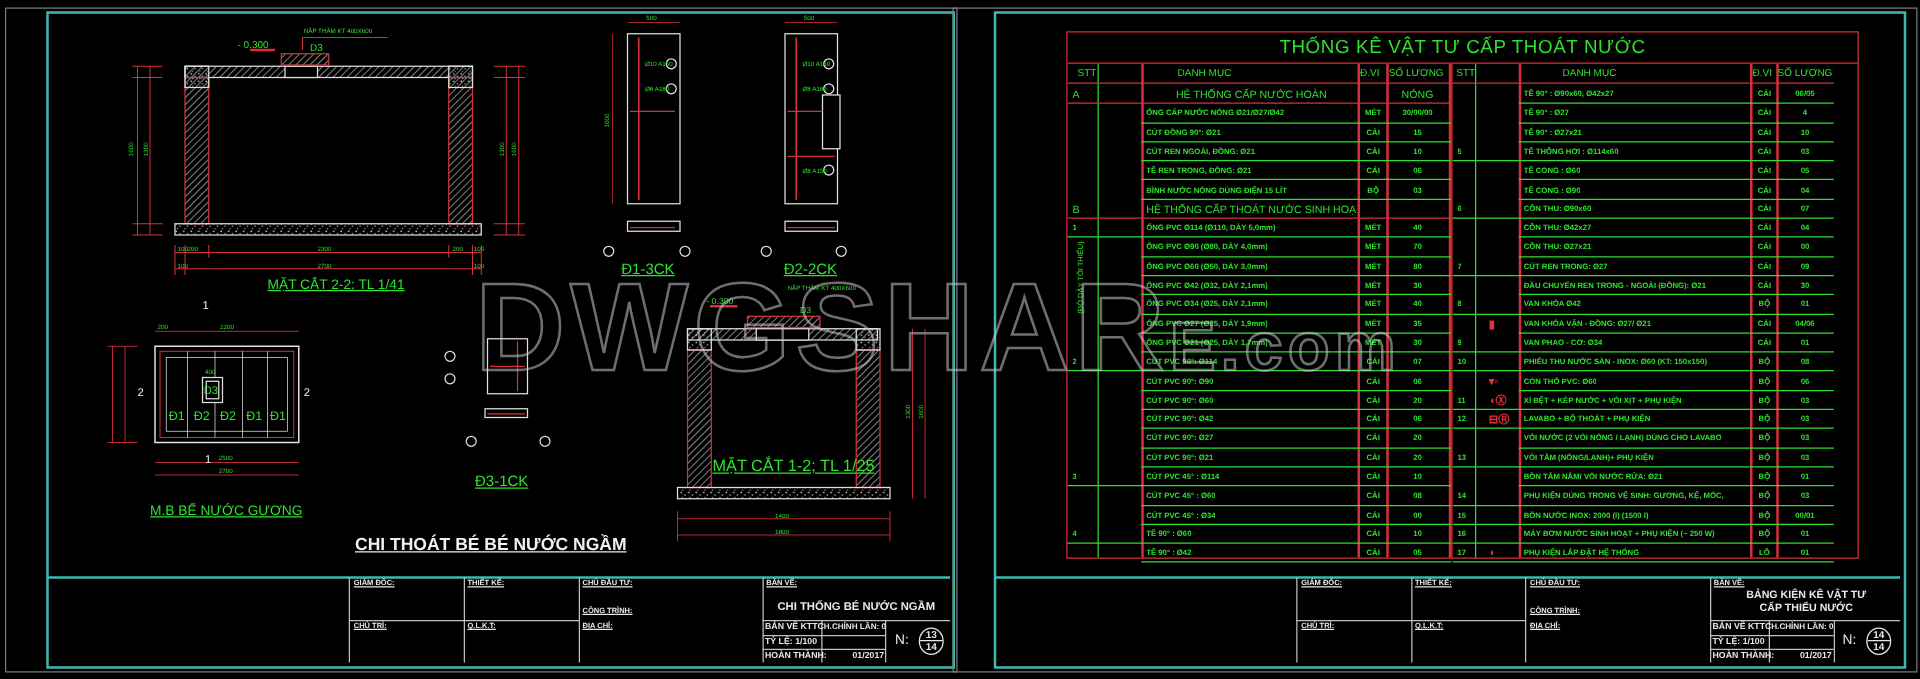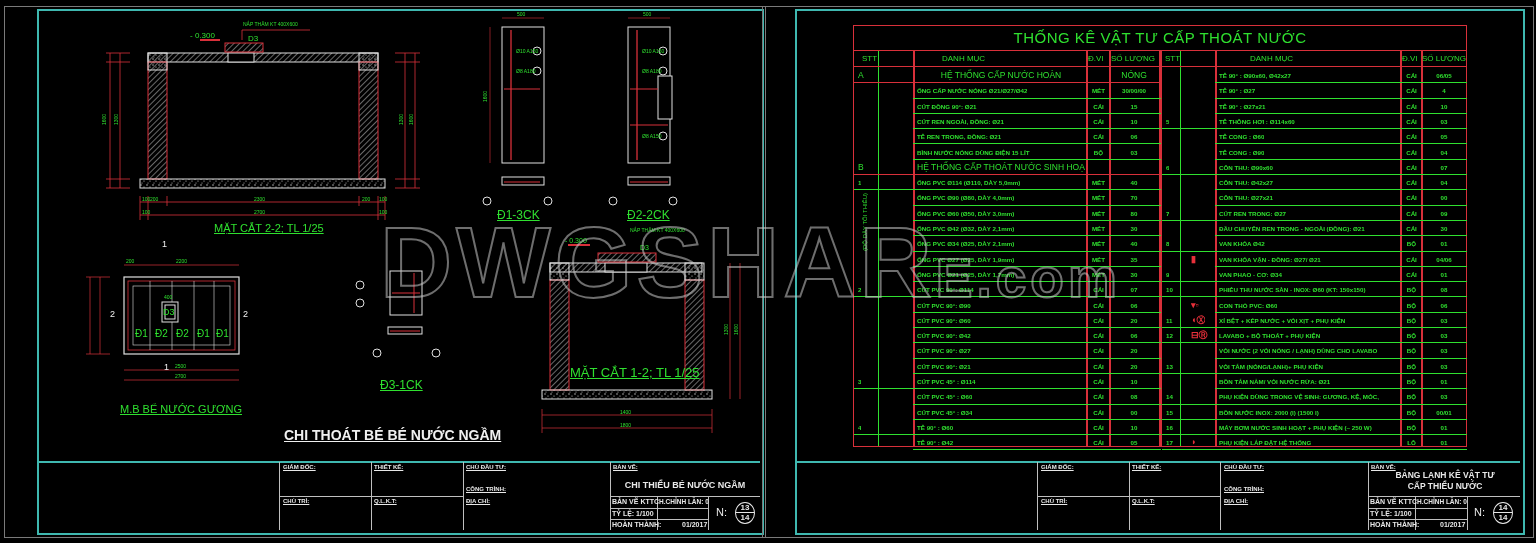--- a/index.html
+++ b/index.html
@@ -8,21 +8,21 @@
   .sheet-outer{position:absolute;border:1px solid #7a7a7a;}
   .sheet-inner{position:absolute;border:2px solid #3fb8b0;}
   .tb-line{position:absolute;background:#bfbfbf;}
   .tb-lbl{position:absolute;color:#e8e8e8;font-size:6px;font-weight:bold;text-decoration:underline;white-space:nowrap;}
   .tb-txt{position:absolute;color:#e8e8e8;font-size:7px;font-weight:bold;white-space:nowrap;}
   .tb-title{position:absolute;color:#e8e8e8;font-size:9px;font-weight:bold;text-align:center;white-space:nowrap;}
   .sheet-no{position:absolute;width:18px;height:20px;border:1.5px solid #e8e8e8;border-radius:50%;color:#e8e8e8;font-size:8px;font-weight:bold;text-align:center;line-height:9px;}
   .sheet-no .num{display:block;border-bottom:1px solid #e8e8e8;}
   .n-lbl{position:absolute;color:#e8e8e8;font-size:11px;}
   
-  .stat-table{position:absolute;left:853px;top:25px;width:612px;height:420px;border:1.5px solid #d8303a;}
+  .stat-table{position:absolute;left:853px;top:25px;width:612px;height:420px;border:1.5px solid #d8303a;padding-left:20px;}
   .stat-title{position:absolute;left:0;right:0;top:0;height:24px;text-align:center;font-size:15px;line-height:24px;color:#2fe02f;border-bottom:1.5px solid #d8303a;letter-spacing:0.5px;}
   .half{position:absolute;top:25px;bottom:0;}
   .col-v{position:absolute;top:0;bottom:0;width:1.5px;background:#d8303a;}
   .row{position:absolute;height:15.3px;left:0;right:0;}
   .row .hl{position:absolute;left:0;right:0;bottom:0;height:1px;background:#2fe02f;}
   .cell{position:absolute;top:0;height:100%;line-height:15px;font-size:6.2px;font-weight:bold;white-space:nowrap;overflow:hidden;color:#2fe02f;}
   .hdr .cell{font-size:8px;font-weight:normal;}
   .sec .cell{font-size:8.5px;font-weight:normal;}
   .center{text-align:center;}
   
@@ -97,21 +97,21 @@
     <text x="62" y="191">100</text>
       <text x="70" y="191">200</text>
       <text x="174" y="191">2300</text>
       <text x="282" y="191">200</text>
       <text x="299" y="191">100</text>
     <text x="62" y="204">100</text>
       <text x="174" y="204">2700</text>
       <text x="299" y="204">100</text>
   </g>
 </svg>
-<div class="dwg-title" style="left:214px;top:222px;">MẶT CẮT 2-2; TL 1/25</div>
+<div class="dwg-title" style="left:214px;top:222px;">MẶT CẮT 2-2; TL 1/41</div>
 
 <svg class="abs" style="left:80px;top:235px;" width="170" height="150" viewBox="0 0 170 150">
   <rect x="44" y="42" width="115" height="77" fill="none" stroke="#e0e0e0" stroke-width="1.2"></rect>
   <rect x="48" y="46" width="107" height="69" fill="none" stroke="#d8303a" stroke-width="0.8"></rect>
   <rect x="53" y="51" width="97" height="59" fill="none" stroke="#e0e0e0" stroke-width="0.6"></rect>
   <g stroke="#e0e0e0" stroke-width="0.6">
     <line x1="70" y1="46" x2="70" y2="115"></line>
       <line x1="92" y1="46" x2="92" y2="115"></line>
       <line x1="114" y1="46" x2="114" y2="115"></line>
       <line x1="134" y1="46" x2="134" y2="115"></line>
@@ -247,21 +247,21 @@
 <div class="tb-line" style="left:610px;top:508px;width:98px;height:1px;"></div>
 <div class="tb-line" style="left:610px;top:519px;width:98px;height:1px;"></div>
 <div class="tb-lbl" style="left:283px;top:464px;">GIÁM ĐỐC:</div>
 <div class="tb-lbl" style="left:374px;top:464px;">THIẾT KẾ:</div>
 <div class="tb-lbl" style="left:466px;top:464px;">CHỦ ĐẦU TƯ:</div>
 <div class="tb-lbl" style="left:466px;top:486px;">CÔNG TRÌNH:</div>
 <div class="tb-lbl" style="left:283px;top:498px;">CHỦ TRÌ:</div>
 <div class="tb-lbl" style="left:374px;top:498px;">Q.L.K.T:</div>
 <div class="tb-lbl" style="left:466px;top:498px;">ĐỊA CHỈ:</div>
 <div class="tb-lbl" style="left:613px;top:464px;">BẢN VẼ:</div>
-<div class="tb-title" style="left:612px;top:480px;width:146px;">CHI THIỂU BÉ NƯỚC NGẦM</div>
+<div class="tb-title" style="left:612px;top:480px;width:146px;">CHI THỐNG BÉ NƯỚC NGẦM</div>
 <div class="tb-txt" style="left:612px;top:498px;">BẢN VẼ KTTC</div>
 <div class="tb-txt" style="left:659px;top:498px;font-size:6.5px;">H.CHỈNH LẦN: 0</div>
 <div class="tb-txt" style="left:612px;top:510px;">TỶ LỆ: 1/100</div>
 <div class="tb-txt" style="left:612px;top:521px;">HOÀN THÀNH:</div>
 <div class="tb-txt" style="left:682px;top:521px;">01/2017</div>
 <div class="n-lbl" style="left:716px;top:506px;">N:</div>
 <div class="sheet-no" style="left:735px;top:502px;">
   <span class="num">13</span>
   <span>14</span>
 </div>
@@ -672,21 +672,21 @@
 <div class="tb-line" style="left:1368px;top:508px;width:99px;height:1px;"></div>
 <div class="tb-line" style="left:1368px;top:519px;width:99px;height:1px;"></div>
 <div class="tb-lbl" style="left:1041px;top:464px;">GIÁM ĐỐC:</div>
 <div class="tb-lbl" style="left:1132px;top:464px;">THIẾT KẾ:</div>
 <div class="tb-lbl" style="left:1224px;top:464px;">CHỦ ĐẦU TƯ:</div>
 <div class="tb-lbl" style="left:1224px;top:486px;">CÔNG TRÌNH:</div>
 <div class="tb-lbl" style="left:1041px;top:498px;">CHỦ TRÌ:</div>
 <div class="tb-lbl" style="left:1132px;top:498px;">Q.L.K.T:</div>
 <div class="tb-lbl" style="left:1224px;top:498px;">ĐỊA CHỈ:</div>
 <div class="tb-lbl" style="left:1371px;top:464px;">BẢN VẼ:</div>
-<div class="tb-title" style="left:1370px;top:470px;width:150px;font-size:8.5px;">BẢNG LẠNH KÊ VẬT TƯ</div>
+<div class="tb-title" style="left:1370px;top:470px;width:150px;font-size:8.5px;">BẢNG KIỆN KÊ VẬT TƯ</div>
 <div class="tb-title" style="left:1370px;top:481px;width:150px;font-size:8.5px;">CẤP THIỂU NƯỚC</div>
 <div class="tb-txt" style="left:1370px;top:498px;">BẢN VẼ KTTC</div>
 <div class="tb-txt" style="left:1417px;top:498px;font-size:6.5px;">H.CHỈNH LẦN: 0</div>
 <div class="tb-txt" style="left:1370px;top:510px;">TỶ LỆ: 1/100</div>
 <div class="tb-txt" style="left:1370px;top:521px;">HOÀN THÀNH:</div>
 <div class="tb-txt" style="left:1440px;top:521px;">01/2017</div>
 <div class="n-lbl" style="left:1474px;top:506px;">N:</div>
 <div class="sheet-no" style="left:1493px;top:502px;">
   <span class="num">14</span>
   <span>14</span>

